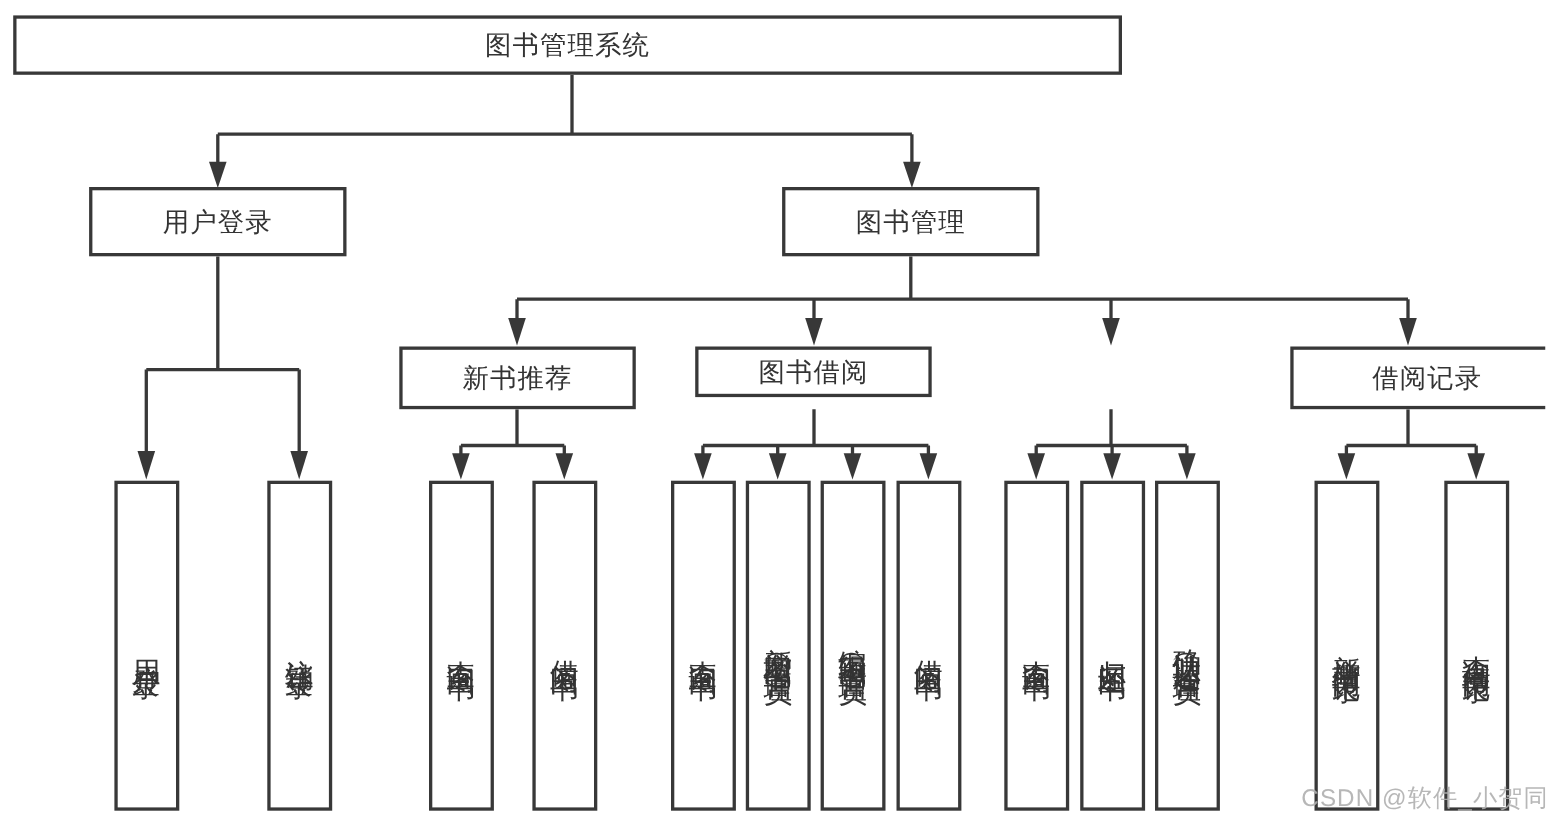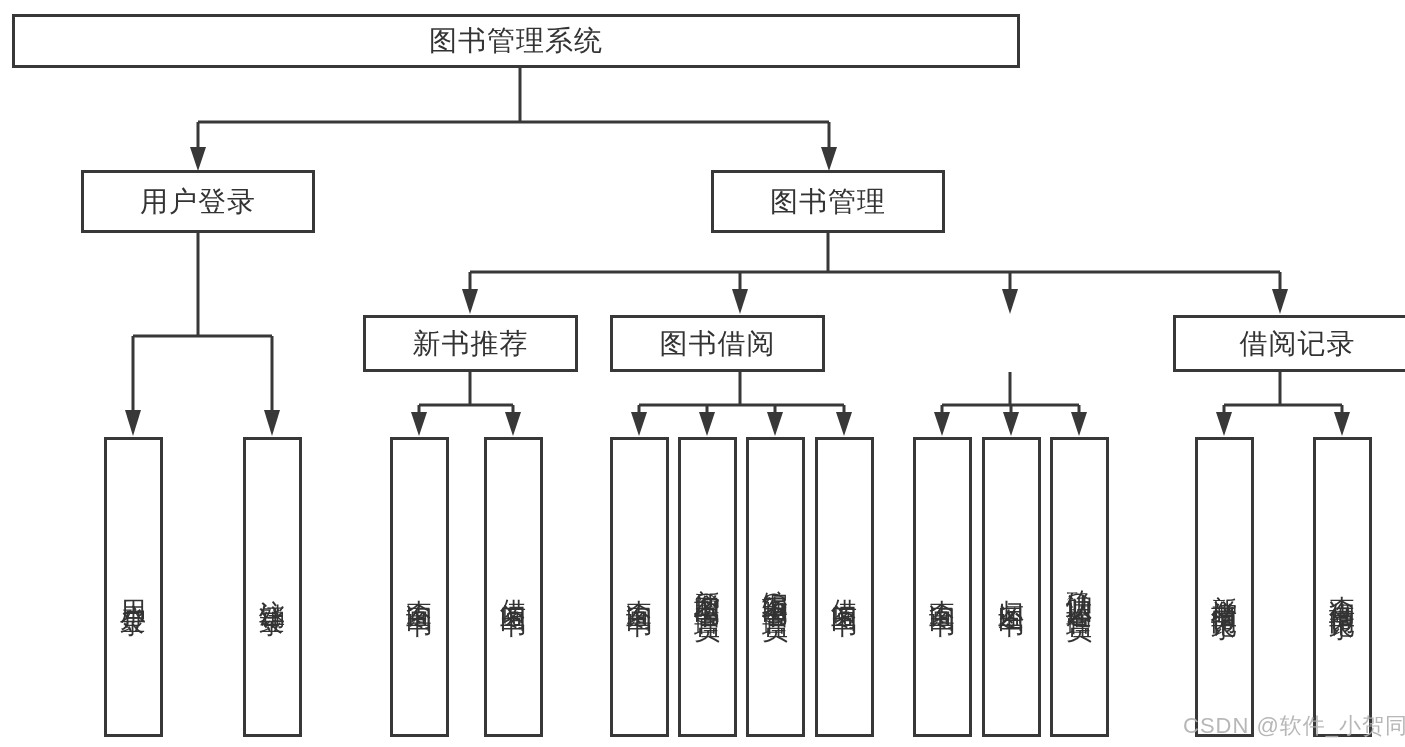--- a/index.html
+++ b/index.html
@@ -16,21 +16,21 @@
   .connector-layer path{stroke:#383838;stroke-width:3;fill:none;}
   .connector-layer polygon{fill:#383838;stroke:none;}
   .box{
     position:absolute;
     box-sizing:border-box;
     background:#ffffff;
     border:3px solid #383838;
     display:flex;align-items:center;justify-content:center;
     color:#333333;
   }
-  .hlabel{font-size:28px;letter-spacing:1px;white-space:nowrap;}
+  .hlabel{font-size:24px;letter-spacing:1px;white-space:nowrap;}
   .vbox .vlabel{
     writing-mode:vertical-lr;
     text-orientation:mixed;
     font-size:26px;
     letter-spacing:4px;
     line-height:1;
     white-space:nowrap;
   }
   .watermark{
     position:absolute;
@@ -103,21 +103,21 @@
   <div class="box" style="left:81px;top:170px;width:234px;height:63px">
     <span class="hlabel">用户登录</span>
   </div>
   <div class="box" style="left:711px;top:170px;width:234px;height:63px">
     <span class="hlabel">图书管理</span>
   </div>
 
   <div class="box" style="left:363px;top:315px;width:215px;height:57px">
     <span class="hlabel">新书推荐</span>
   </div>
-  <div class="box" style="left:610px;top:315px;width:215px;height:57px">
+  <div class="box" style="left:632px;top:315px;width:215px;height:46px">
     <span class="hlabel">图书借阅</span>
   </div>
   <div class="box" style="left:1173px;top:315px;width:249px;height:57px">
     <span class="hlabel">借阅记录</span>
   </div>
 
   <div class="box vbox" style="left:104px;top:437px;width:59px;height:300px">
     <span class="vlabel">用户登录</span>
   </div>
   <div class="box vbox" style="left:243px;top:437px;width:59px;height:300px">

